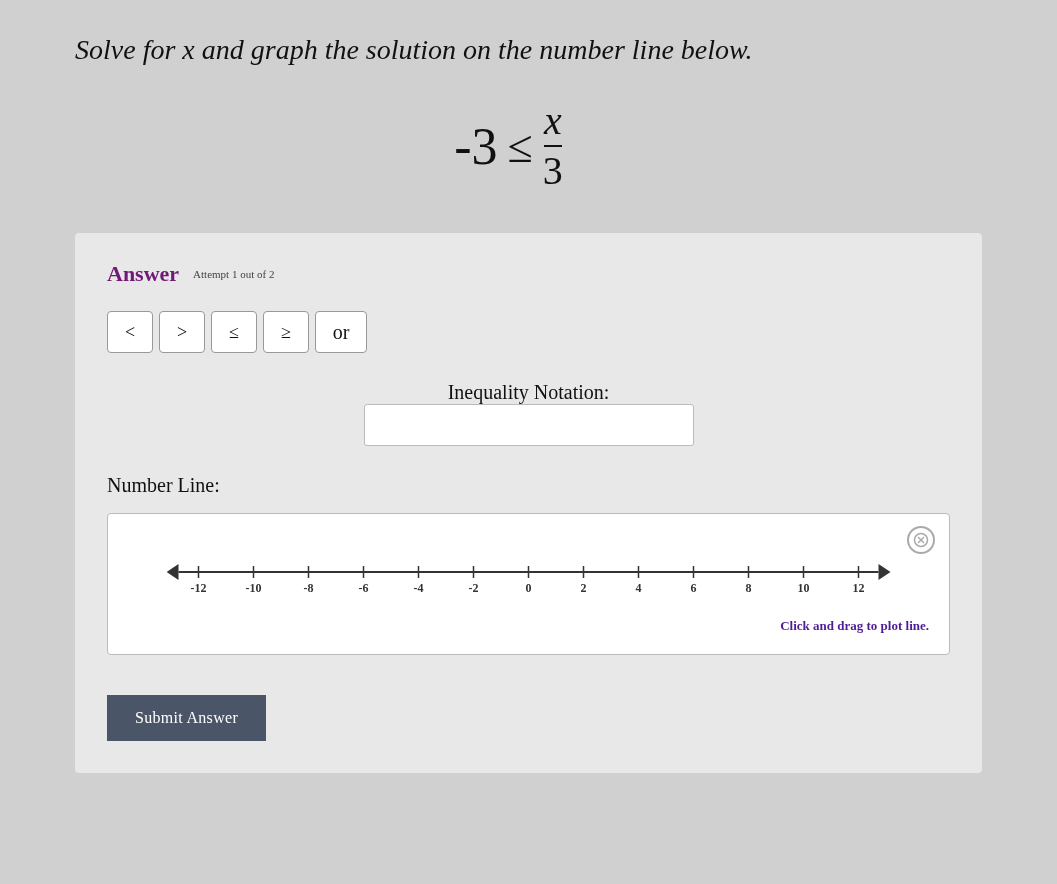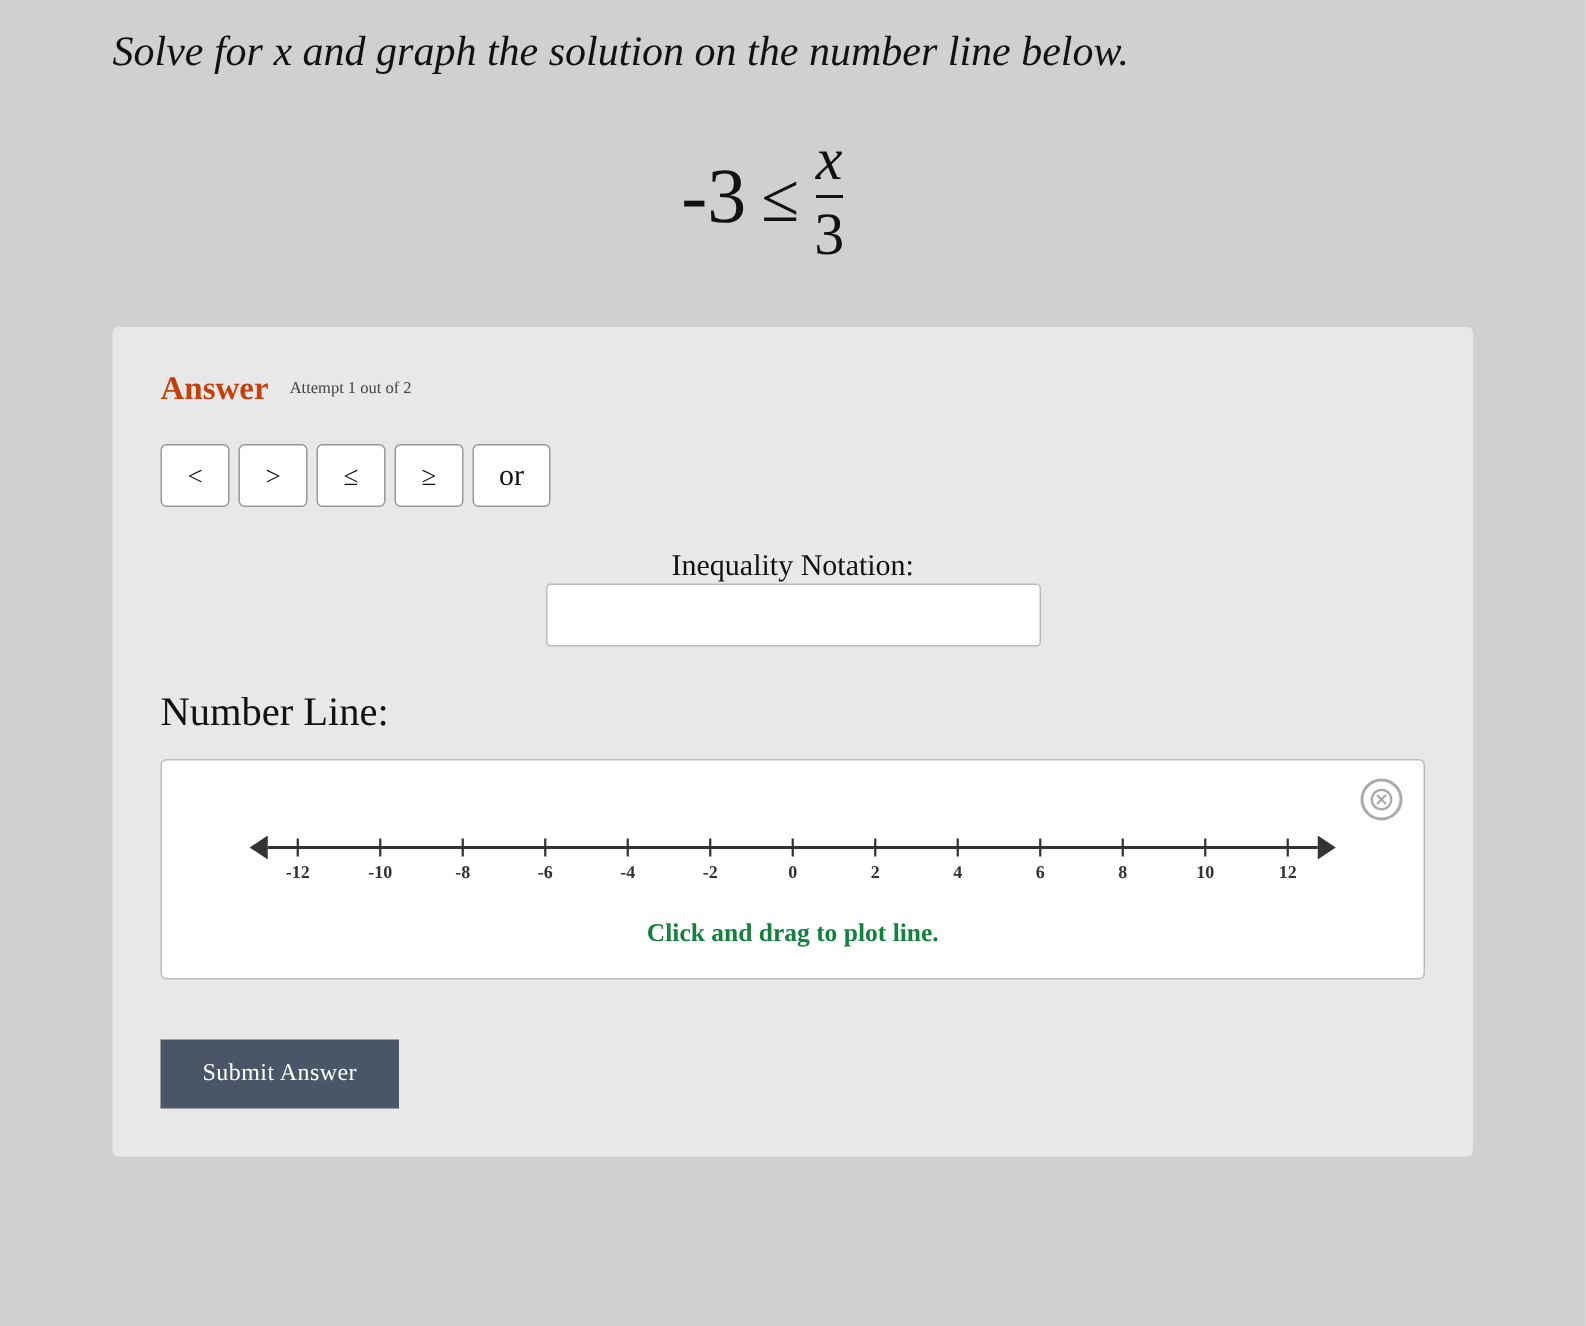--- a/index.html
+++ b/index.html
@@ -10,21 +10,21 @@
       min-height: 884px;
       display: flex;
       justify-content: center;
       align-items: flex-start;
     }
 
     .page-container {
       width: 987px;
       min-height: 884px;
       background: #d0d0d0;
-      padding: 15px 40px 40px 40px;
+      padding: 30px 40px 40px 40px;
       position: relative;
     }
 
     .main-question {
       font-size: 28px;
       font-style: italic;
       color: #111;
       margin-bottom: 30px;
       font-family: Georgia, serif;
       line-height: 1.4;
@@ -76,21 +76,21 @@
       display: flex;
       align-items: center;
       gap: 14px;
       margin-bottom: 24px;
     }
 
     .answer-label {
       font-size: 22px;
       font-weight: bold;
       font-family: Georgia, serif;
-      color: #c2410c;
+      color: #701a75;
     }
 
     .attempt-text {
       font-size: 11px;
       color: #444;
       font-family: Georgia, serif;
     }
 
     .symbol-buttons {
       display: flex;
@@ -139,21 +139,21 @@
       background: white;
       border: 1.5px solid #bbb;
       border-radius: 3px;
       font-size: 16px;
       font-family: Georgia, serif;
       padding: 4px 10px;
       color: #111;
     }
 
     .number-line-label {
-      font-size: 27px;
+      font-size: 20px;
       font-family: Georgia, serif;
       color: #111;
       margin-bottom: 16px;
     }
 
     .number-line-container {
       background: white;
       border: 1.5px solid #bbb;
       border-radius: 4px;
       padding: 30px 20px 20px 20px;
@@ -177,23 +177,23 @@
       color: #888;
       font-size: 14px;
     }
 
     .number-line-svg-wrapper {
       width: 100%;
       overflow: visible;
     }
 
     .click-drag-text {
-      text-align: center;
-      font-size: 17px;
-      color: #15803d;
+      text-align: right;
+      font-size: 13px;
+      color: #4c1d95;
       margin-top: 10px;
       font-family: Georgia, serif;
     }
 
     .submit-btn {
       background: #4a5568;
       color: white;
       border: none;
       border-radius: 0;
       padding: 14px 28px;

